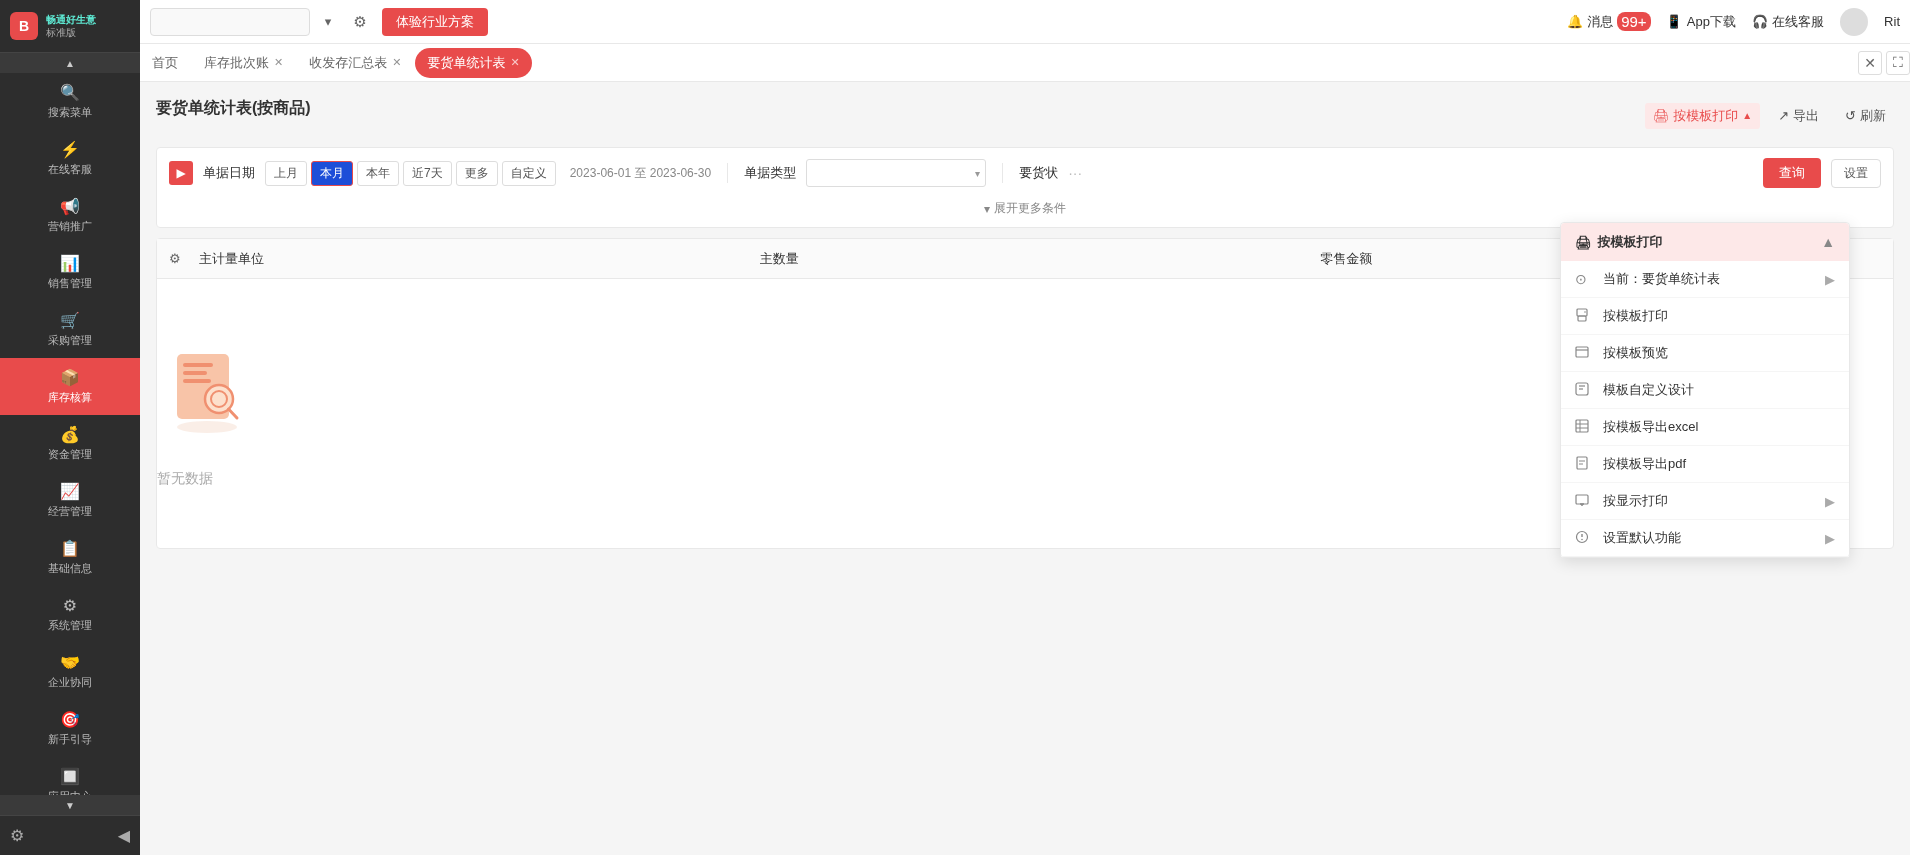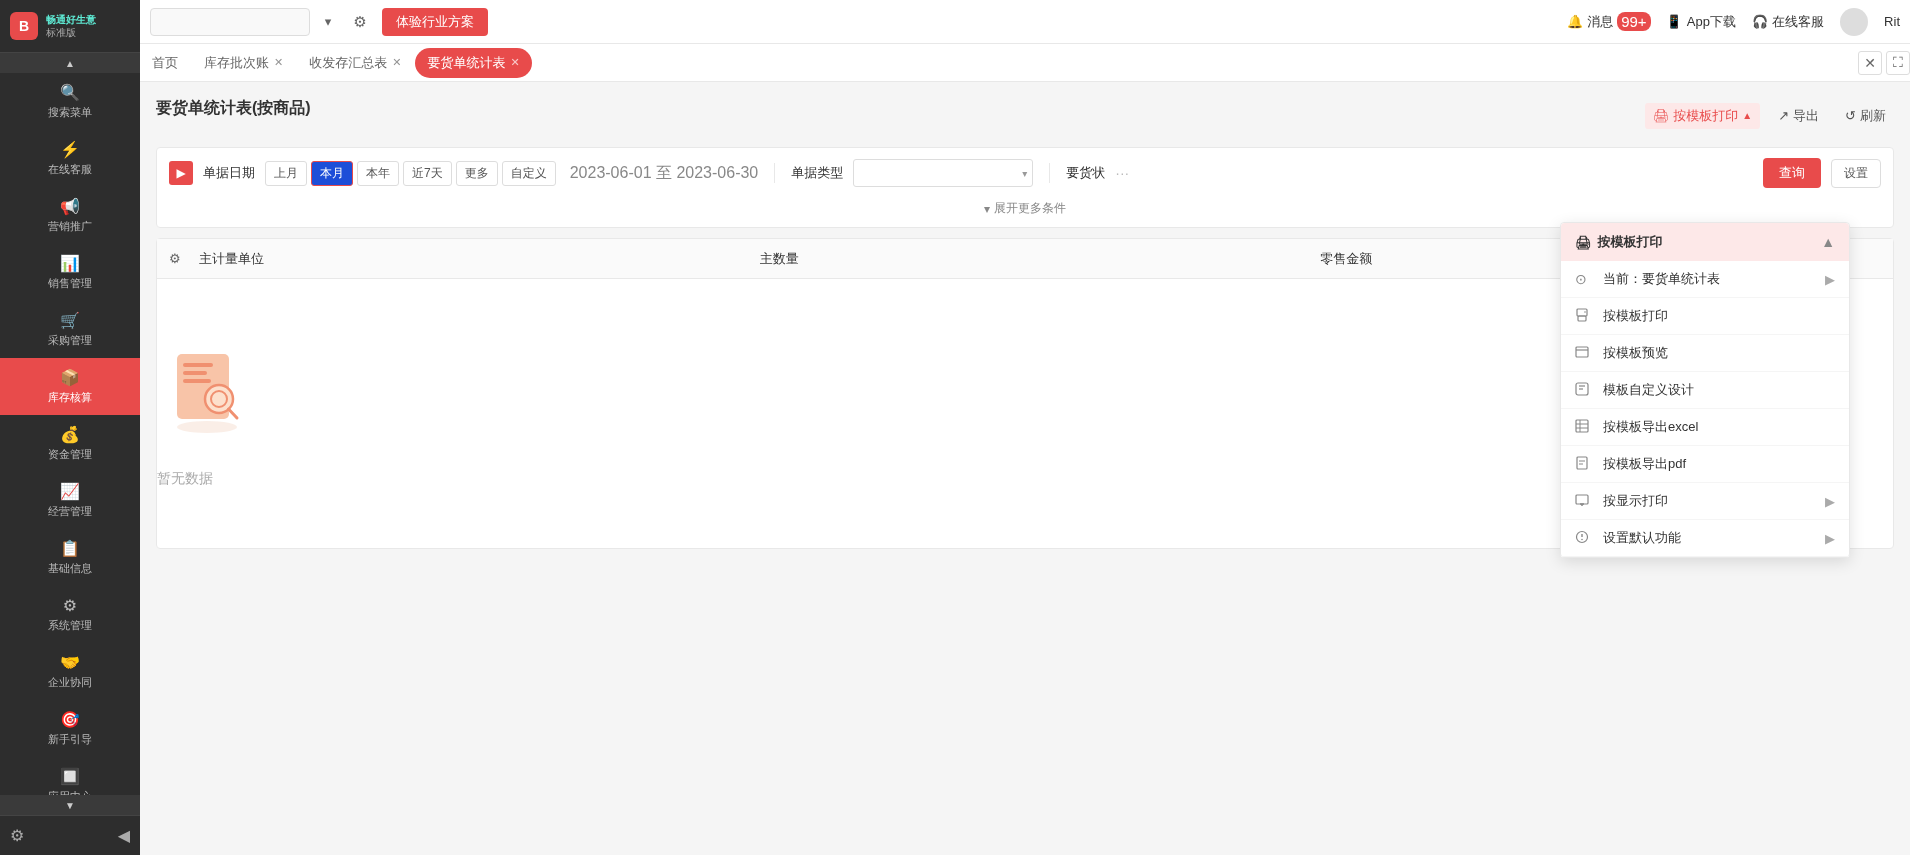--- a/index.html
+++ b/index.html
@@ -49,21 +49,21 @@
     .page-content { flex: 1; overflow-y: auto; padding: 16px; position: relative; }
     .page-title { font-size: 16px; font-weight: bold; color: #333; margin-bottom: 14px; }
 
     
     .filter-bar { background: #fff; border: 1px solid #e8e8e8; border-radius: 4px; padding: 10px 12px; margin-bottom: 10px; }
     .filter-row { display: flex; align-items: center; gap: 10px; flex-wrap: wrap; }
     .filter-label { color: #333; font-size: 13px; white-space: nowrap; }
     .filter-date-btns { display: flex; gap: 4px; align-items: center; }
     .filter-date-btn { padding: 3px 8px; border: 1px solid #ddd; border-radius: 3px; font-size: 12px; cursor: pointer; color: #555; background: #fff; }
     .filter-date-btn.active { background: #1d4ed8; color: white; border-color: #e84b4b; }
-    .filter-date-range { font-size: 16px; color: #888; margin-left: 4px; }
+    .filter-date-range { font-size: 12px; color: #888; margin-left: 4px; }
     .filter-divider { width: 1px; height: 20px; background: #e8e8e8; margin: 0 6px; }
     .filter-select { height: 28px; border: 1px solid #ddd; border-radius: 3px; padding: 0 8px; font-size: 12px; min-width: 160px; color: #555; }
     .expand-more { display: flex; align-items: center; gap: 4px; color: #888; font-size: 12px; cursor: pointer; margin-top: 6px; justify-content: center; }
 
     
     .table-wrapper { background: #fff; border: 1px solid #e8e8e8; border-radius: 4px; }
     .table-header { display: flex; align-items: center; padding: 0 12px; height: 40px; border-bottom: 1px solid #e8e8e8; background: #fafafa; }
     .col-settings { width: 30px; color: #666; cursor: pointer; }
     .col-product { flex: 2; color: #333; font-size: 13px; }
     .col-unit { flex: 1; color: #333; font-size: 13px; }

